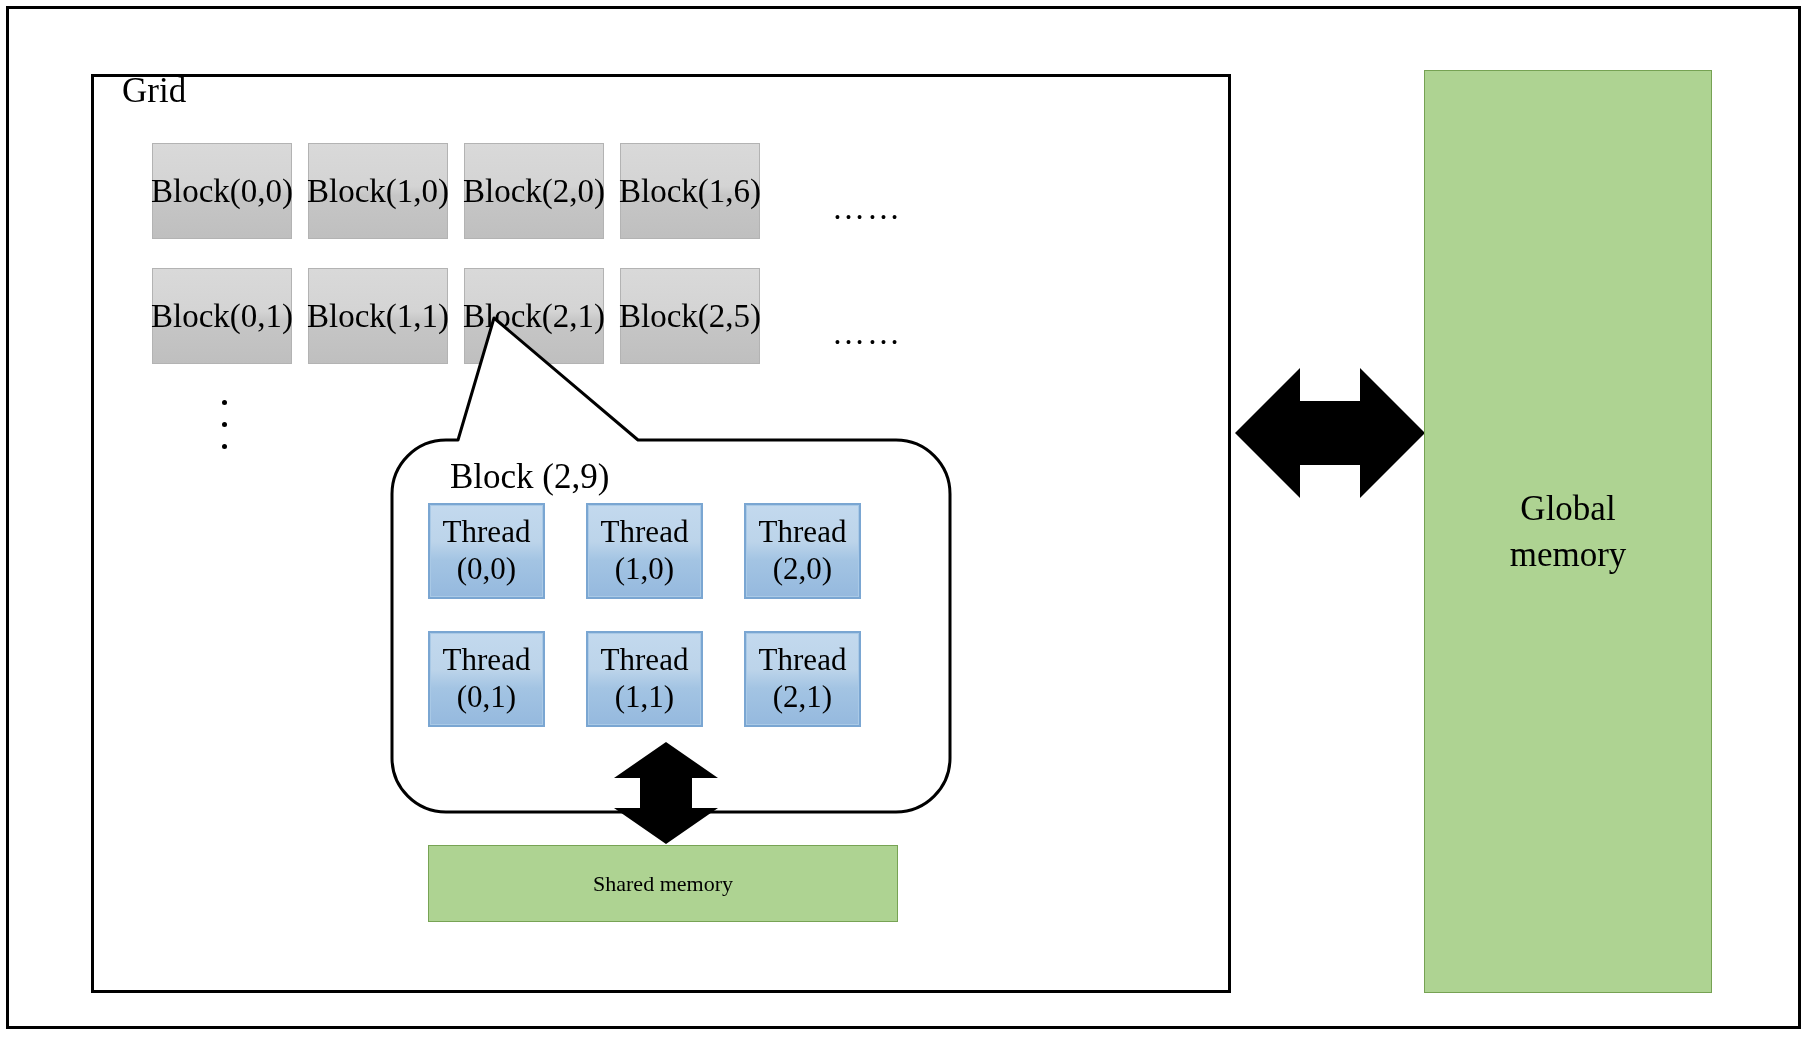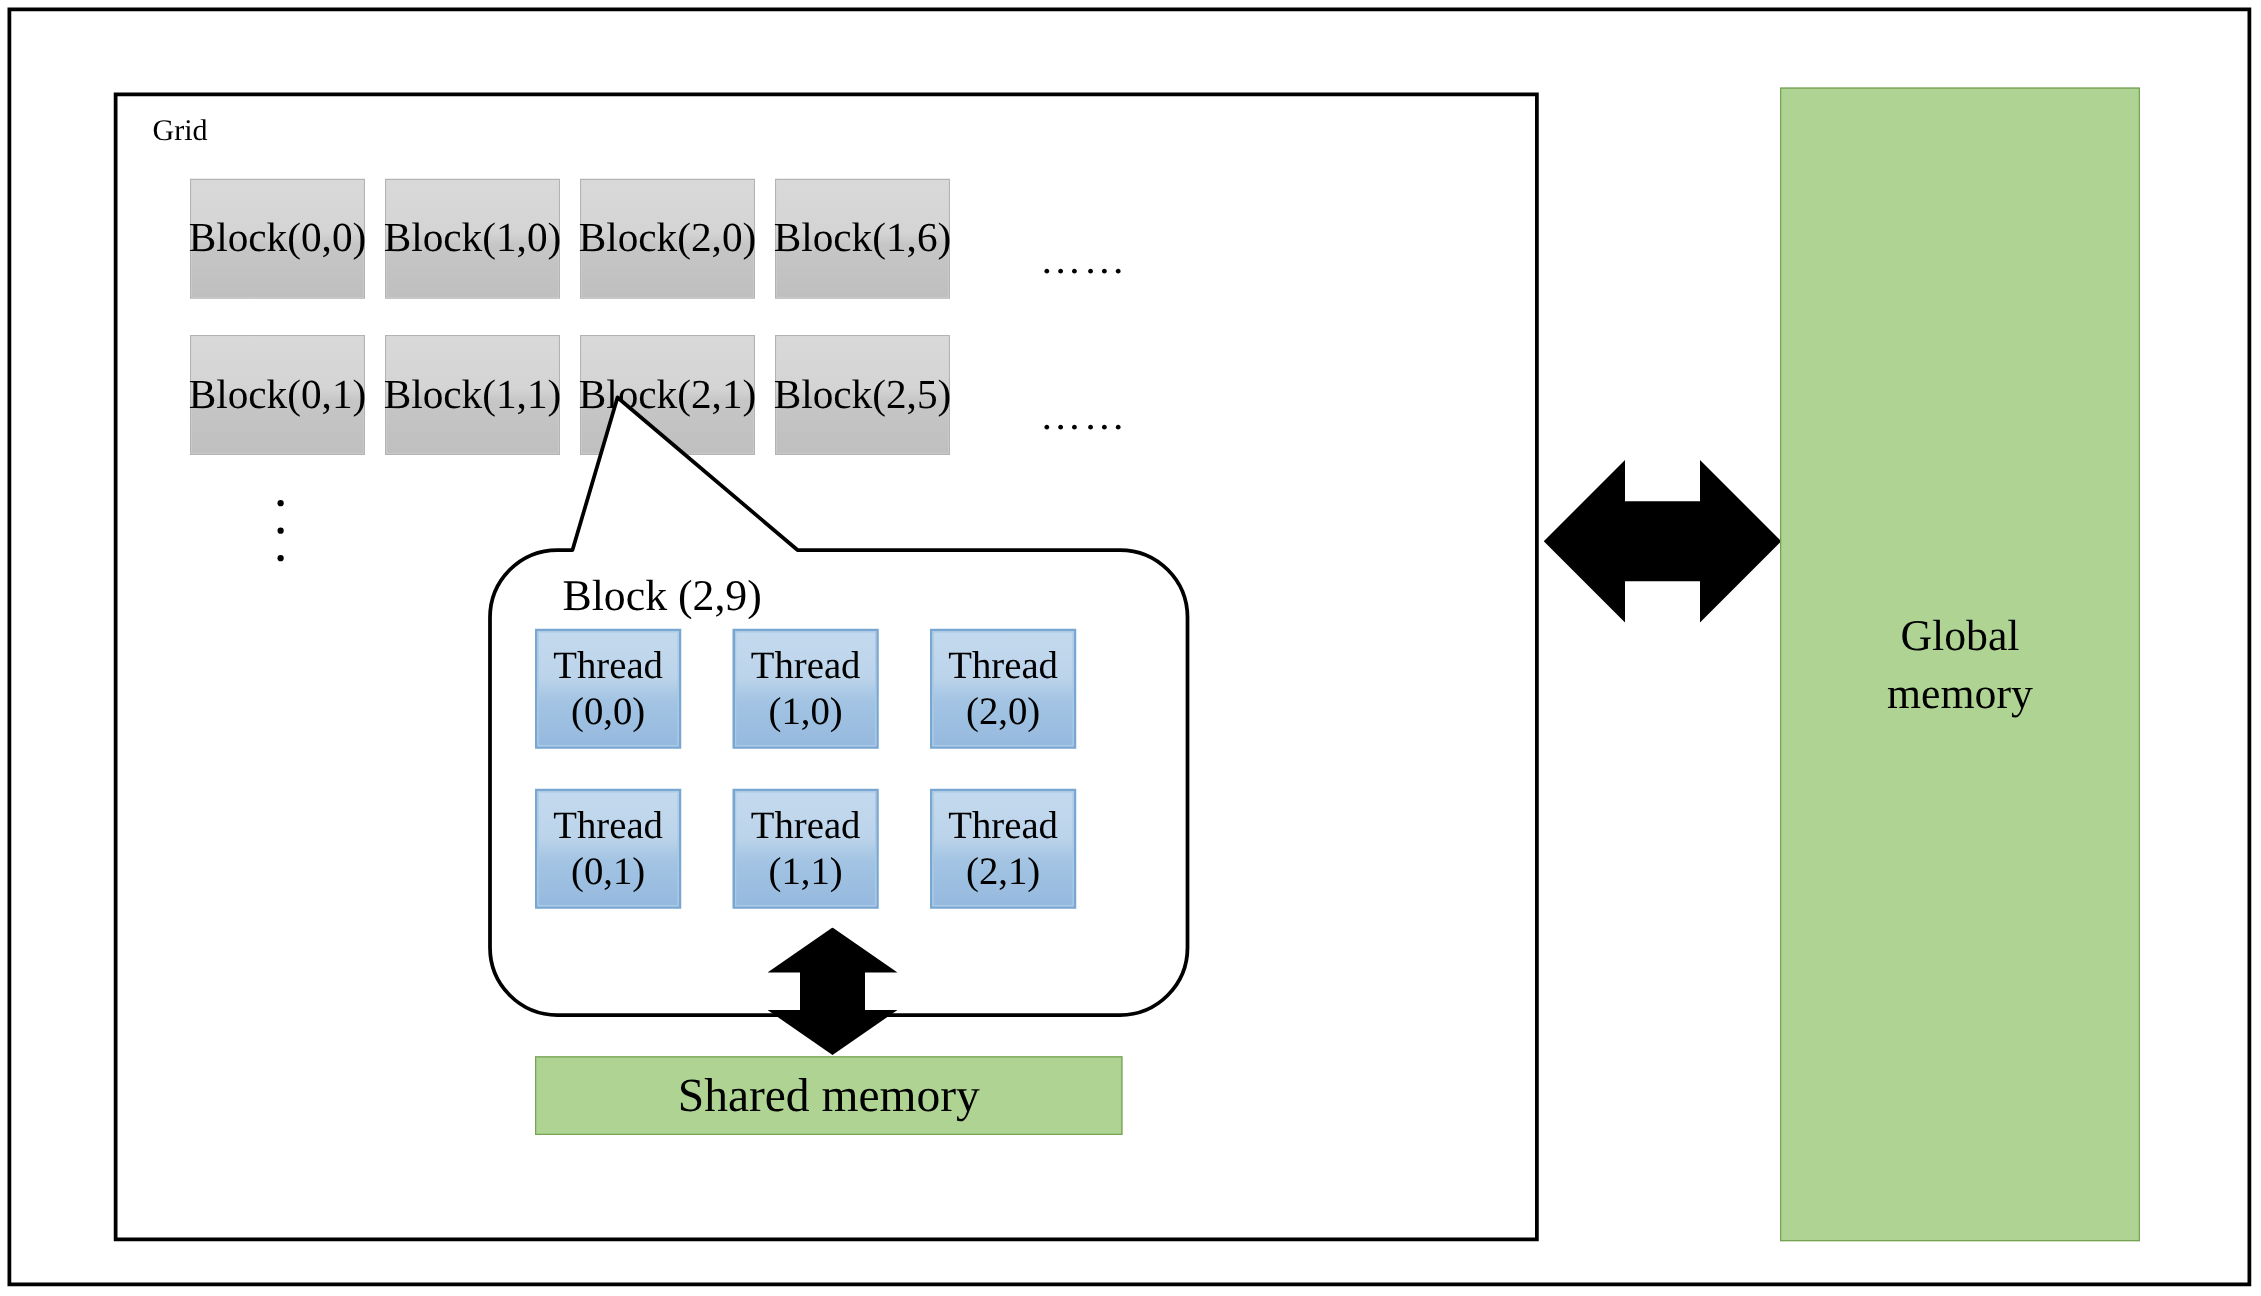--- a/index.html
+++ b/index.html
@@ -44,22 +44,22 @@
     left: 91px;
     top: 74px;
     width: 1140px;
     height: 919px;
     border: 3px solid #000000;
     box-sizing: border-box;
   }
   .grid-title {
     position: absolute;
     left: 122px;
-    top: 92px;
-    font-size: 24px;
+    top: 72px;
+    font-size: 35px;
     line-height: 1.1;
   }
 
   
   .block-tile {
     position: absolute;
     width: 140px;
     height: 96px;
     box-sizing: border-box;
     border: 1px solid #b3b3b3;
@@ -137,28 +137,28 @@
     line-height: 1.18;
     text-align: center;
   }
 
   
   .shared-mem {
     position: absolute;
     left: 428px;
     top: 845px;
     width: 470px;
-    height: 63px;
+    height: 77px;
     box-sizing: border-box;
     border: 1px solid #77a354;
     background: #aed392;
     display: flex;
     align-items: center;
     justify-content: center;
-    font-size: 38px;
+    font-size: 22px;
   }
 
   
   .global-mem {
     position: absolute;
     left: 1424px;
     top: 70px;
     width: 288px;
     height: 923px;
     box-sizing: border-box;

